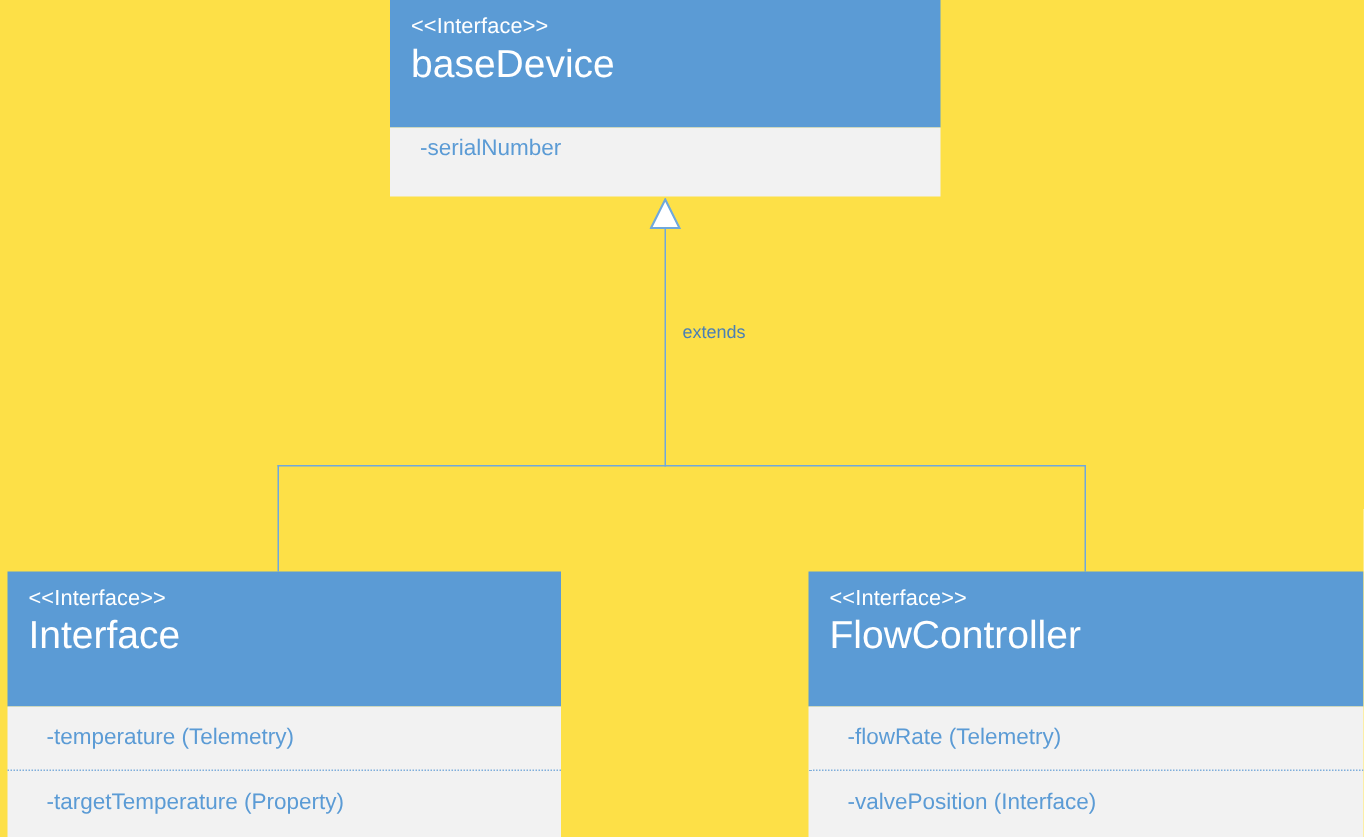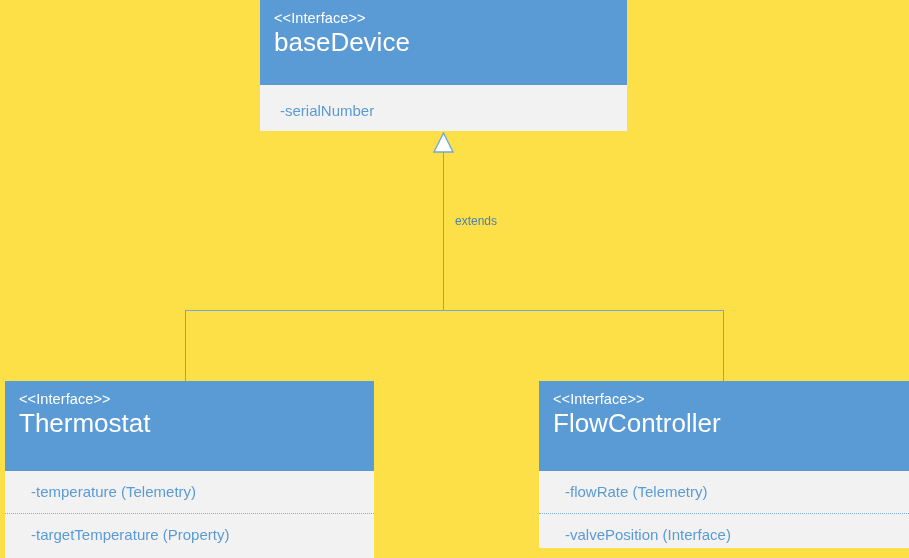--- a/index.html
+++ b/index.html
@@ -60,37 +60,37 @@
   }
 
   
   #box-basedevice {
     left: 260px;
     top: 0px;
     width: 367px;
   }
   #box-basedevice .uml-header { height: 85px; }
   #box-basedevice .uml-body   { height: 46px; }
-  #box-basedevice .uml-attr   { padding-top: 16px; padding-bottom: 12px; padding-left: 20px; }
+  #box-basedevice .uml-attr   { padding-top: 4px; padding-bottom: 12px; padding-left: 20px; }
 
   #box-thermostat {
     left: 5px;
     top: 381px;
     width: 369px;
   }
   #box-thermostat .uml-header { height: 90px; }
   #box-thermostat .uml-body   { height: 103px; }
 
   #box-flowcontroller {
     left: 539px;
     top: 381px;
     width: 370px;
   }
   #box-flowcontroller .uml-header { height: 90px; }
-  #box-flowcontroller .uml-body   { height: 77px; }
+  #box-flowcontroller .uml-body   { height: 87px; }
 
   
   .conn {
     position: absolute;
     background: #6FA8DC;
   }
   .conn-v { width: 1px; }
   .conn-h { height: 1px; }
 
   #conn-trunk      { left: 443px; top: 151px; height: 160px; }
@@ -140,21 +140,21 @@
 
   <svg id="arrowhead" viewBox="0 0 21 21">
     <polygon points="10.5,1 20,20 1,20" fill="#FFFFFF" stroke="#6FA8DC" stroke-width="1.4"></polygon>
   </svg>
 
   <div id="label-extends">extends</div>
 
   <div class="uml-class" id="box-thermostat">
     <div class="uml-header">
       <div class="uml-stereotype">&lt;&lt;Interface&gt;&gt;</div>
-      <div class="uml-name">Thermostat</div>
+      <div class="uml-name">Interface</div>
     </div>
     <div class="uml-body">
       <div class="uml-attr">-temperature (Telemetry)</div>
       <div class="uml-attr">-targetTemperature (Property)</div>
     </div>
   </div>
 
   <div class="uml-class" id="box-flowcontroller">
     <div class="uml-header">
       <div class="uml-stereotype">&lt;&lt;Interface&gt;&gt;</div>

